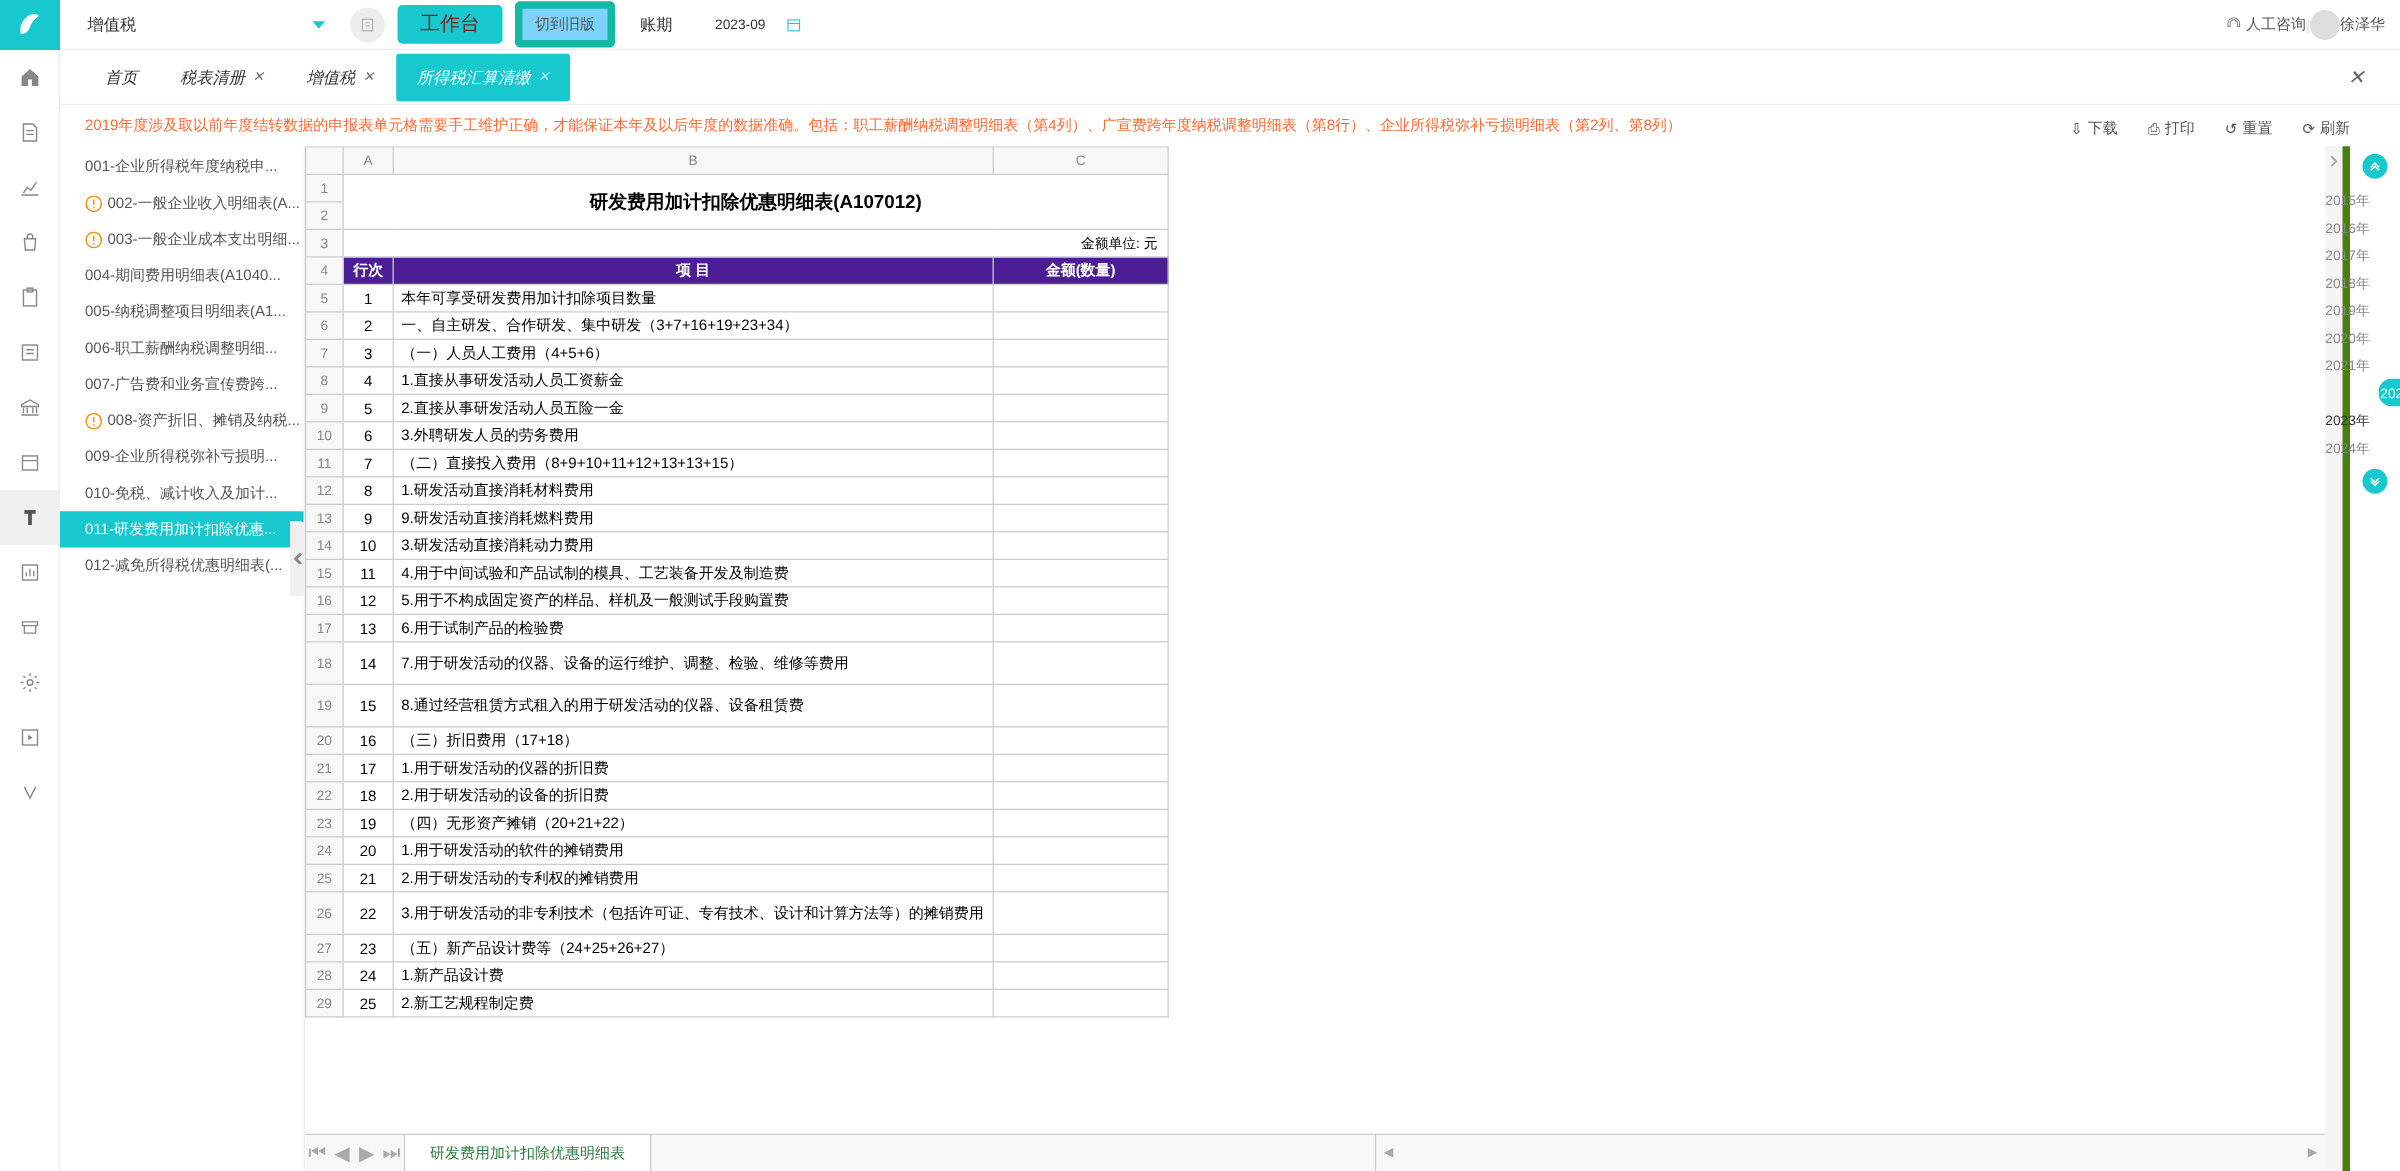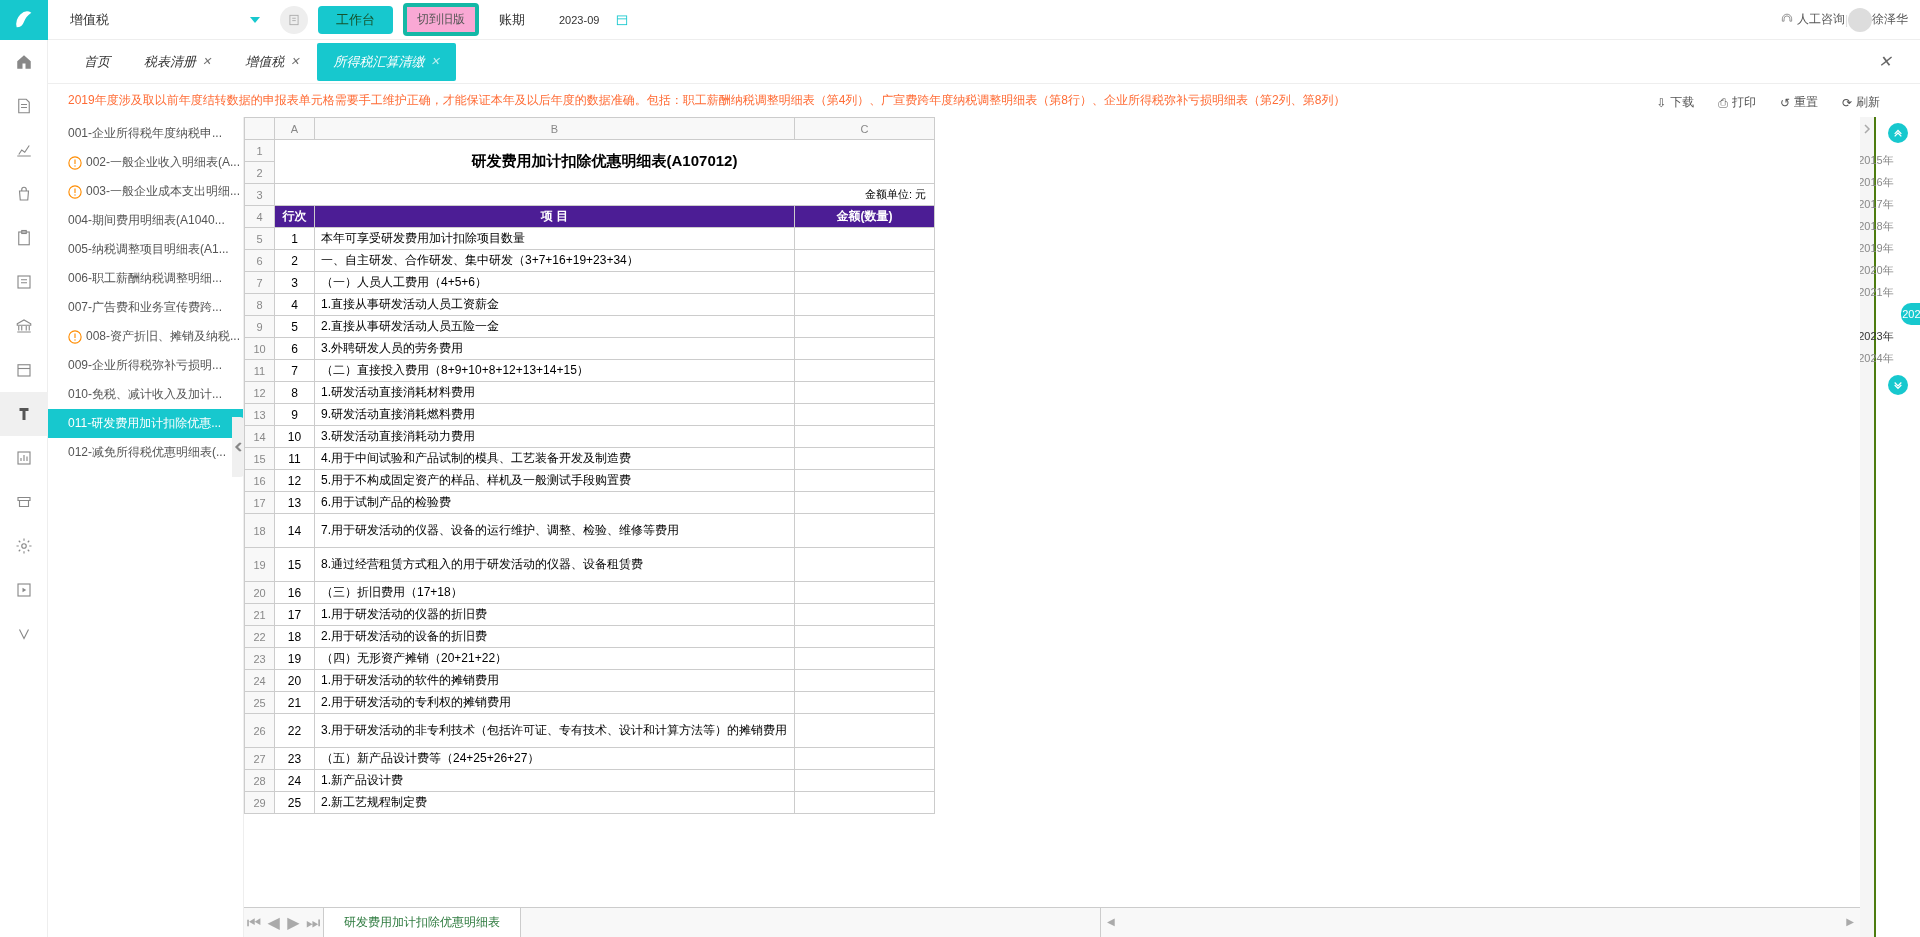--- a/index.html
+++ b/index.html
@@ -14,22 +14,22 @@
 .nav-icon.active { background: #f0f0f0; }
 
 
 .main { flex: 1; display: flex; flex-direction: column; background: #fff; }
 
 
 .topbar { height: 40px; background: #fff; border-bottom: 1px solid #eee; display: flex; align-items: center; padding: 0 12px; gap: 10px; }
 .dropdown { width: 210px; height: 28px; display: flex; align-items: center; justify-content: space-between; padding: 0 10px; font-size: 13px; color: #333; cursor: pointer; }
 .chev-down { width: 0; height: 0; border-left: 5px solid transparent; border-right: 5px solid transparent; border-top: 6px solid #17c8ce; }
 .circ-icon { width: 28px; height: 28px; border-radius: 14px; background: #eee; display: flex; align-items: center; justify-content: center; }
-.btn-primary { padding: 5px 18px; background: #17c8ce; color: #14532d; border: none; border-radius: 4px; font-size: 13px; cursor: pointer; text-align: center; }
-.btn-outline { padding: 4px 10px; border: 4px solid #14b8a6; background: #f9a8d4; border-radius: 4px; font-size: 12px; cursor: pointer; color: #555; }
+.btn-primary { padding: 5px 18px; background: #17c8ce; color: #7f1d1d; border: none; border-radius: 4px; font-size: 16px; cursor: pointer; text-align: center; }
+.btn-outline { padding: 4px 10px; border: 6px solid #14b8a6; background: #7dd3fc; border-radius: 4px; font-size: 12px; cursor: pointer; color: #555; }
 .period-label { font-size: 13px; color: #333; margin-left: 10px; }
 .period-val { font-size: 11px; color: #333; margin-left: 24px; }
 .cal-icon { margin-left: 6px; width: 14px; height: 14px; }
 .topbar-right { margin-left: auto; display: flex; align-items: center; font-size: 12px; color: #555; }
 .avatar { width: 24px; height: 24px; border-radius: 12px; background: #ddd; }
 
 
 .tabs { height: 44px; background: #fff; display: flex; align-items: center; padding: 0 20px; gap: 2px; border-bottom: 1px solid #eee; font-style: italic; }
 .tab { padding: 10px 16px; font-size: 13px; color: #333; display: flex; align-items: center; gap: 6px; cursor: pointer; }
 .tab.active { background: #17c8ce; color: #fff; border-radius: 2px; }
@@ -65,21 +65,21 @@
 .val { width: 120px; background: #fff; }
 .sheet-tabs { height: 30px; border-top: 1px solid #ccc; display: flex; align-items: center; background: #f8f8f8; }
 .sheet-tab-nav { width: 80px; display: flex; border-right: 1px solid #ccc; height: 100%; }
 .sheet-tab-nav span { flex: 1; display: flex; align-items: center; justify-content: center; color: #aaa; cursor: pointer; }
 .sheet-tab { padding: 0 20px; font-size: 12px; color: #2d7a3e; border-right: 1px solid #ccc; height: 100%; display: flex; align-items: center; background: #fff; }
 
 
 .collapse { position: absolute; left: -12px; top: 300px; width: 12px; height: 60px; background: #f0f0f0; display: flex; align-items: center; justify-content: center; cursor: pointer; border-radius: 0 4px 4px 0; }
 
 
-.year-rail { width: 46px; background: #fff; border-left: 2px solid #4d7c0f; display: flex; flex-direction: column; align-items: center; padding-top: 4px; gap: 4px; }
+.year-rail { width: 46px; background: #fff; border-left: 6px solid #4d7c0f; display: flex; flex-direction: column; align-items: center; padding-top: 4px; gap: 4px; }
 .year-btn { width: 38px; height: 22px; font-size: 11px; color: #888; display: flex; align-items: center; justify-content: center; cursor: pointer; border-radius: 10px; }
 .year-btn.active { background: #17c8ce; color: #fff; margin-left: 44px; }
 .year-btn.black { color: #333; }
 .year-arrow { width: 20px; height: 20px; background: #17c8ce; border-radius: 10px; display: flex; align-items: center; justify-content: center; cursor: pointer; margin: 2px 0; }
 .year-arrow svg { fill: #fff; width: 10px; height: 10px; }
 </style>
 </head>
 <body>
 
 <div class="nav-rail">
@@ -350,21 +350,21 @@
               </tr>
               <tr>
                 <th class="rowhdr">10</th>
                 <td class="rn">6</td>
                 <td class="desc">3.外聘研发人员的劳务费用</td>
                 <td class="val"></td>
               </tr>
               <tr>
                 <th class="rowhdr">11</th>
                 <td class="rn">7</td>
-                <td class="desc">（二）直接投入费用（8+9+10+8+12+13+14+15）</td>
+                <td class="desc">（二）直接投入费用（8+9+10+11+12+13+13+15）</td>
                 <td class="val"></td>
               </tr>
               <tr>
                 <th class="rowhdr">12</th>
                 <td class="rn">8</td>
                 <td class="desc">1.研发活动直接消耗材料费用</td>
                 <td class="val"></td>
               </tr>
               <tr>
                 <th class="rowhdr">13</th>

